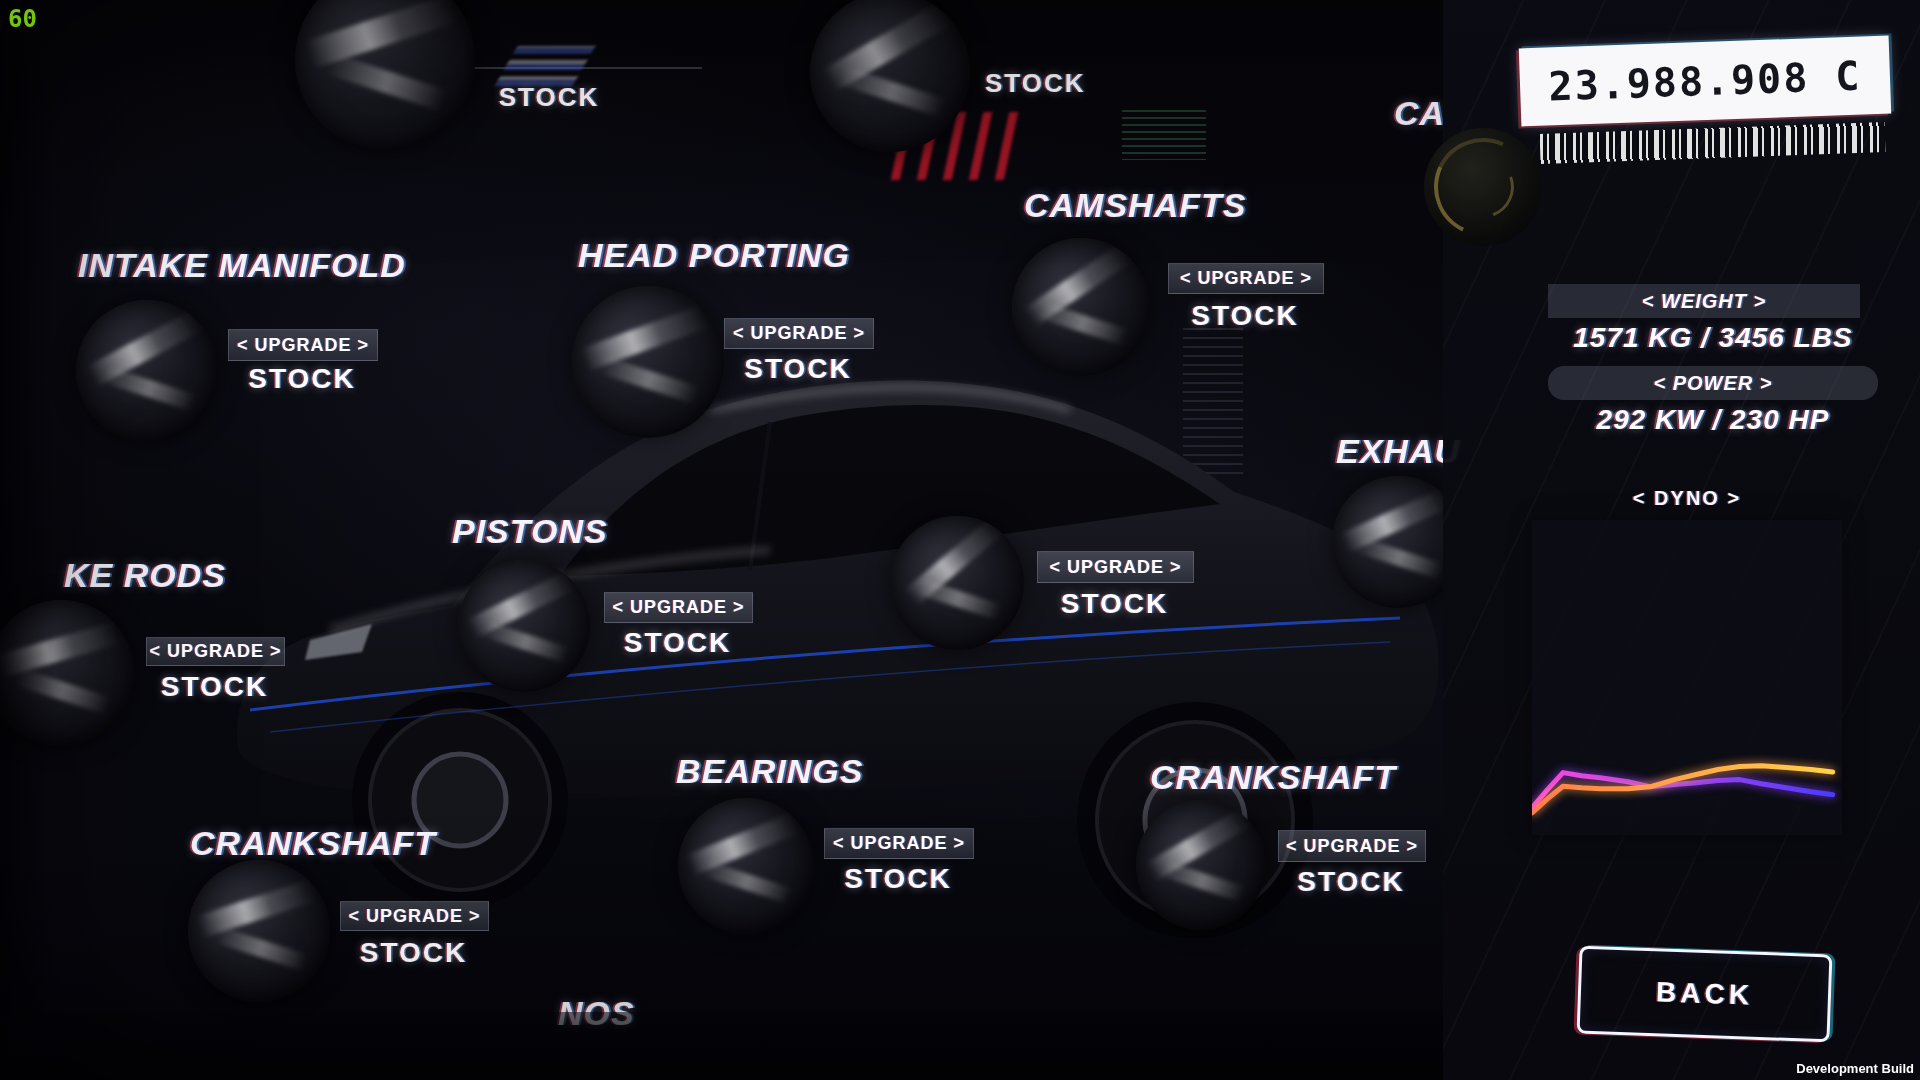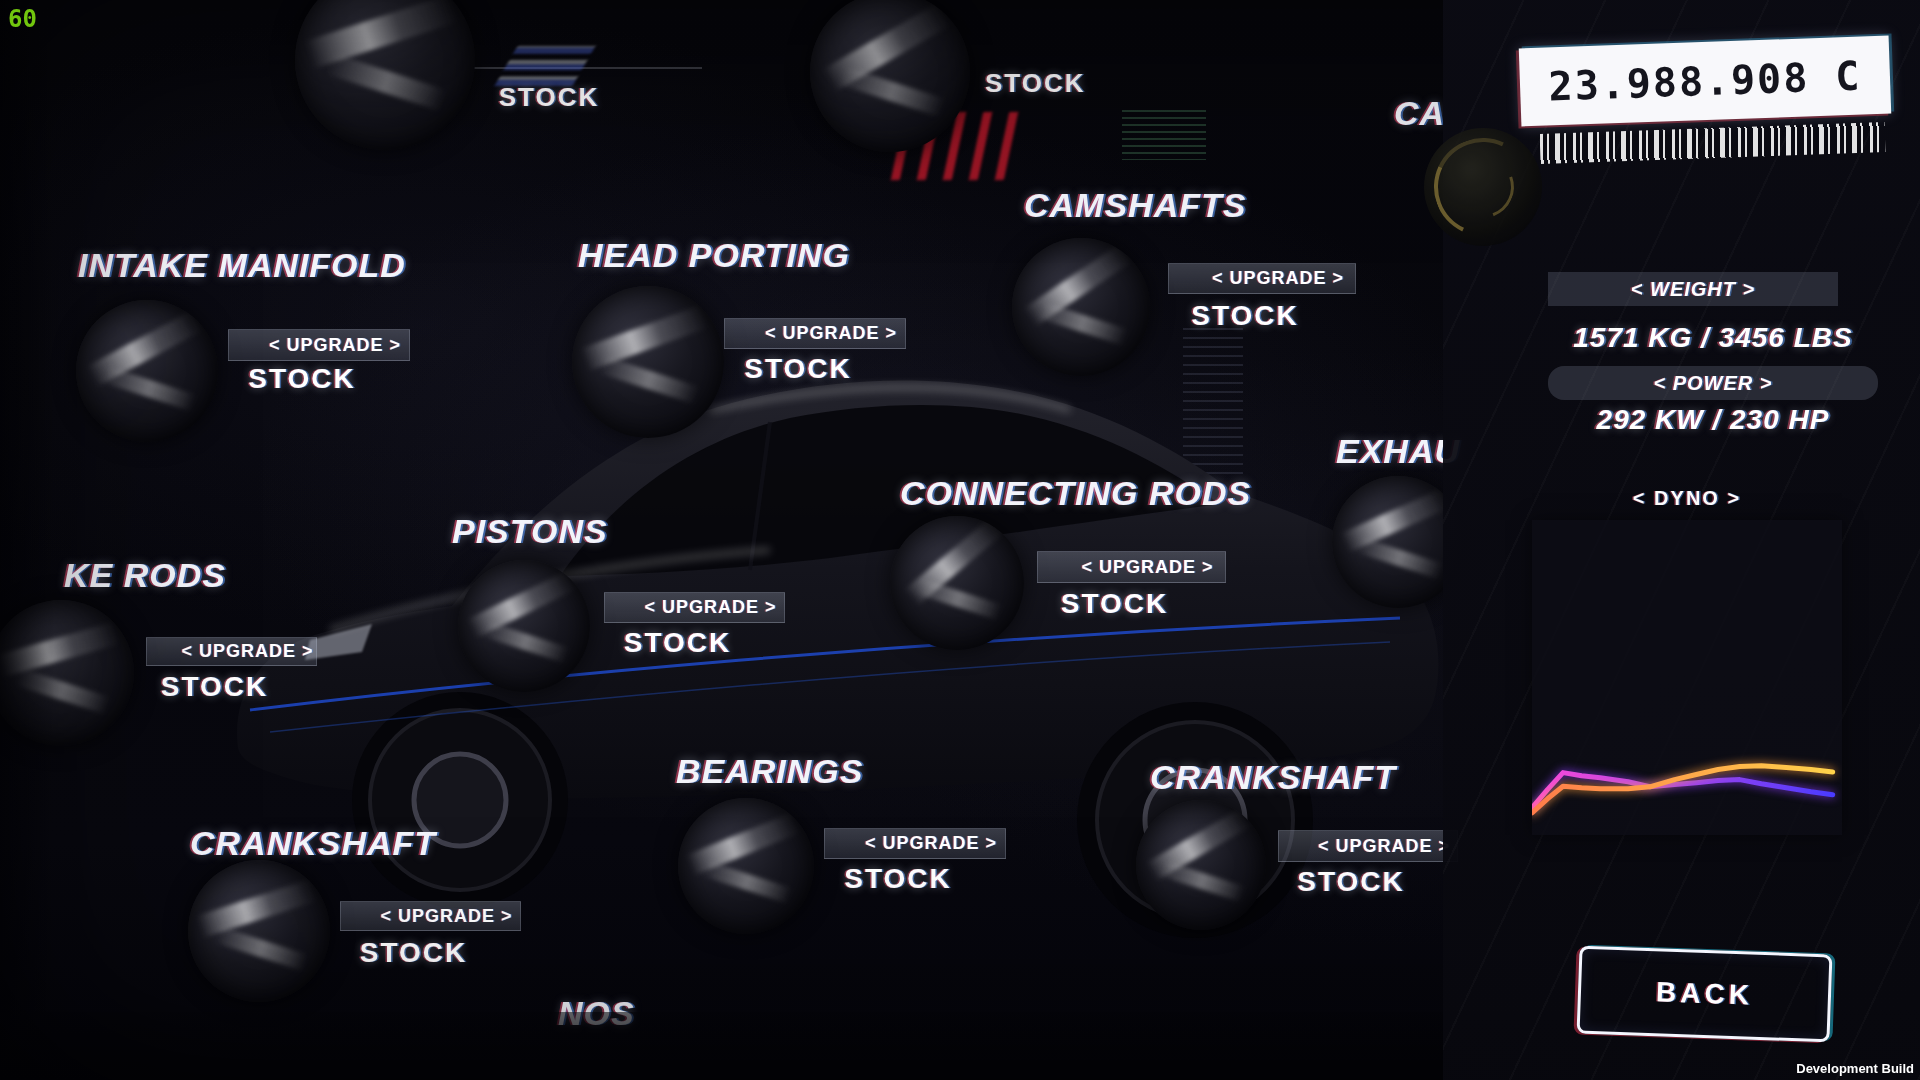--- a/index.html
+++ b/index.html
@@ -25,21 +25,21 @@
   .part-circle::before{content:""; position:absolute; left:6%; top:26%; width:84%; height:16%;
     background:linear-gradient(90deg, transparent, rgba(255,255,255,0.62) 40%, rgba(255,255,255,0.18) 62%, transparent);
     filter:blur(2px); transform:rotate(var(--rot,-24deg));}
   .part-circle::after{content:""; position:absolute; left:18%; top:56%; width:66%; height:12%;
     background:linear-gradient(90deg, transparent, rgba(255,255,255,0.38), transparent);
     filter:blur(2px); transform:rotate(var(--rot2,18deg));}
   .upg-btn{position:absolute; z-index:4; display:flex; align-items:center; justify-content:center;
     background:linear-gradient(180deg, rgba(168,176,196,0.30), rgba(130,138,158,0.22));
     border:1px solid rgba(210,220,240,0.20); color:#fff; cursor:pointer;
     font:700 18px "Liberation Sans",sans-serif; letter-spacing:1px; white-space:nowrap;
-    text-shadow:-1px 0 0 rgba(255,80,110,0.40), 1px 0 0 rgba(90,160,255,0.45);padding-left:32px;}
+    text-shadow:-1px 0 0 rgba(255,80,110,0.40), 1px 0 0 rgba(90,160,255,0.45);}
   .stock{position:absolute; z-index:4; text-align:center; color:#fff;
     font:800 28px "Liberation Sans",sans-serif; letter-spacing:2px;
     text-shadow:-1.5px 0 0 rgba(255,80,110,0.45), 1.5px 0 0 rgba(90,160,255,0.50), 0 0 8px rgba(230,240,255,0.4);}
   .stock.small{font-size:26px;}
   
   .right-panel{position:absolute; left:1443px; top:0; width:477px; height:1080px; z-index:10;
     background:linear-gradient(180deg, rgba(11,11,19,0.93), rgba(8,8,14,0.96));}
   .right-panel::before{content:""; position:absolute; inset:0;
     background:repeating-linear-gradient(115deg, transparent 0 72px, rgba(255,255,255,0.025) 72px 74px);}
   .money-box{position:absolute; left:1520px; top:42px; width:370px; height:78px; z-index:11;
@@ -166,21 +166,20 @@
   <div class="part-title" style="left:64px; top:556px;">KE RODS</div>
   <div class="part-circle" style="left:-12px; top:600px; width:146px; height:146px; --rot:-16deg;"></div>
   <div class="upg-btn" style="left:146px; top:637px; width:137px; height:27px;">&lt; UPGRADE &gt;</div>
   <div class="stock" style="left:146px; top:671px; width:137px;">STOCK</div>
 
   <div class="part-title" style="left:452px; top:512px;">PISTONS</div>
   <div class="part-circle" style="left:458px; top:560px; width:132px; height:132px; --rot:-26deg;"></div>
   <div class="upg-btn" style="left:604px; top:592px; width:147px; height:29px;">&lt; UPGRADE &gt;</div>
   <div class="stock" style="left:604px; top:627px; width:147px;">STOCK</div>
 
-  <div class="part-title" style="left:900px; top:474px;">CONNECTING RODS</div>
   <div class="part-circle" style="left:890px; top:516px; width:134px; height:134px; --rot:-40deg;"></div>
   <div class="upg-btn" style="left:1037px; top:551px; width:155px; height:30px;">&lt; UPGRADE &gt;</div>
   <div class="stock" style="left:1037px; top:588px; width:155px;">STOCK</div>
 
   <div class="part-title" style="left:676px; top:752px;">BEARINGS</div>
   <div class="part-circle" style="left:678px; top:798px; width:136px; height:136px; --rot:-22deg;"></div>
   <div class="upg-btn" style="left:824px; top:828px; width:148px; height:29px;">&lt; UPGRADE &gt;</div>
   <div class="stock" style="left:824px; top:863px; width:148px;">STOCK</div>
 
   <div class="part-title" style="left:1150px; top:758px;">CRANKSHAFT</div>
@@ -202,21 +201,21 @@
   <div class="bottom-band"></div>
 
   <div class="right-panel"></div>
   <div class="wheel-decor"></div>
 
   <div class="money-box">
     <span class="money-text">23.988.908 C</span>
   </div>
   <div class="barcode"></div>
 
-  <div class="hdr-bar" style="left:1548px; top:272px; width:290px; height:34px;">&lt; WEIGHT &gt;</div>
+  <div class="hdr-bar" style="left:1548px; top:284px; width:312px; height:34px;">&lt; WEIGHT &gt;</div>
   <div class="stat-value" style="left:1548px; top:322px; width:330px;">1571 KG / 3456 LBS</div>
 
   <div class="hdr-bar" style="left:1548px; top:366px; width:330px; height:34px;border-radius:16px;">&lt; POWER &gt;</div>
   <div class="stat-value" style="left:1548px; top:404px; width:330px;">292 KW / 230 HP</div>
 
   <div class="dyno-label">&lt; DYNO &gt;</div>
   <div class="dyno-box">
     <svg id="dyno-svg" width="310" height="315" viewBox="0 0 310 315">
       <defs>
         <linearGradient id="gradPower" x1="0" y1="0" x2="1" y2="0">

